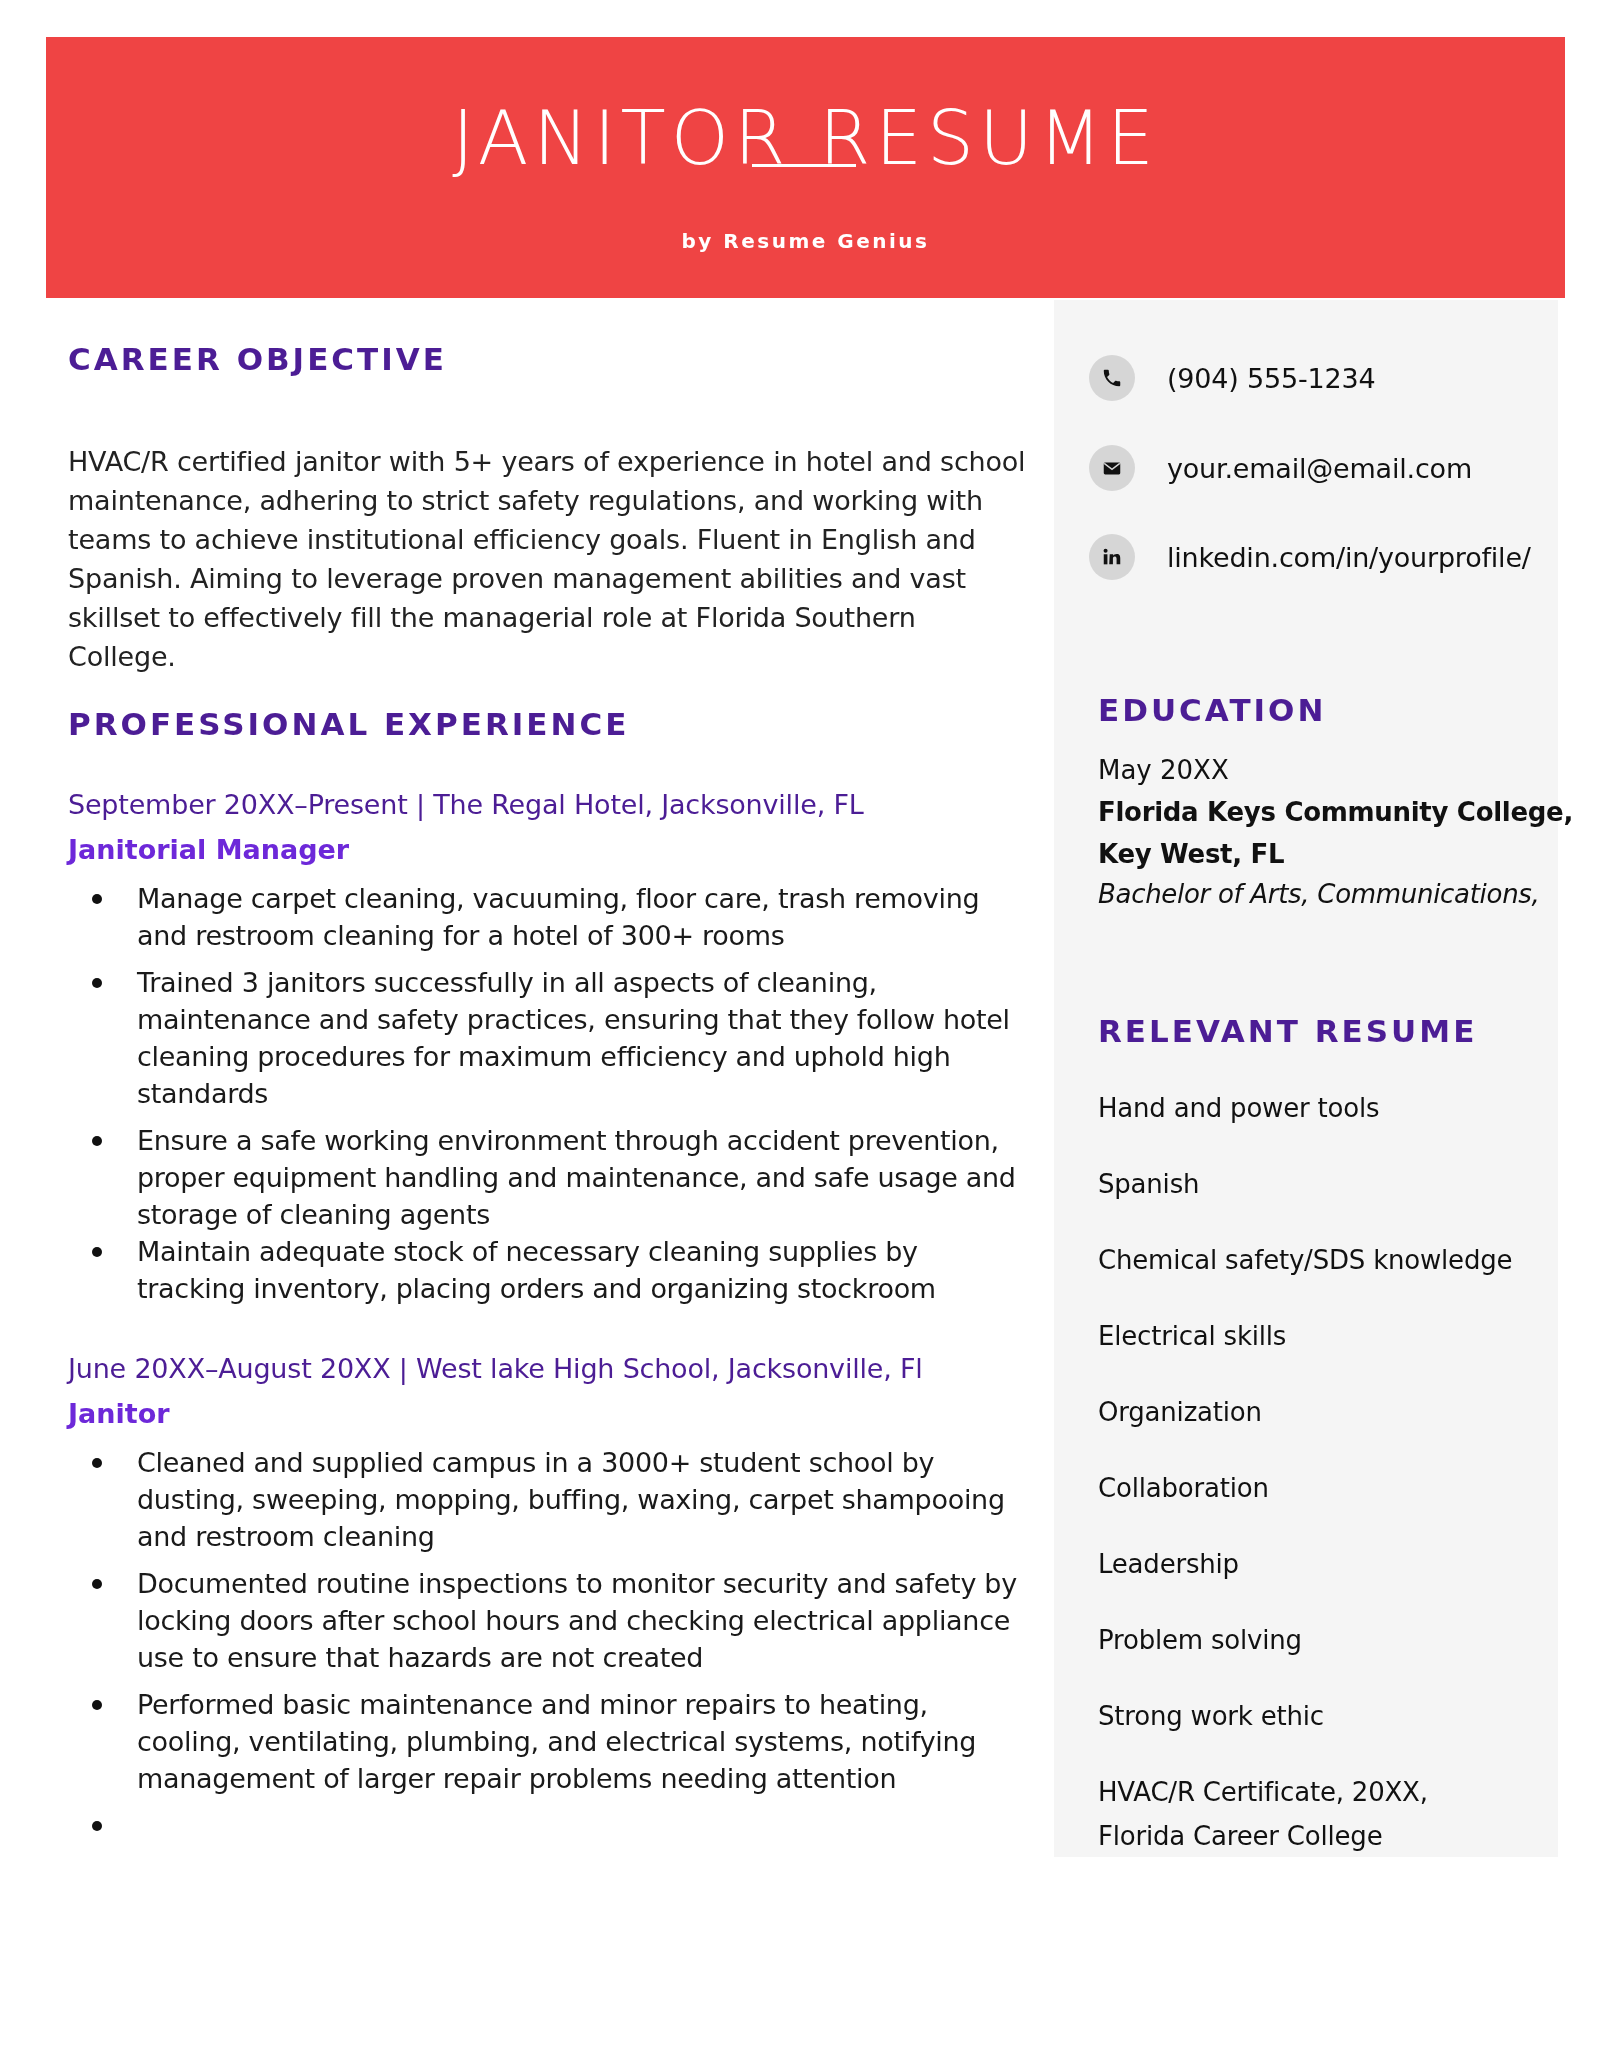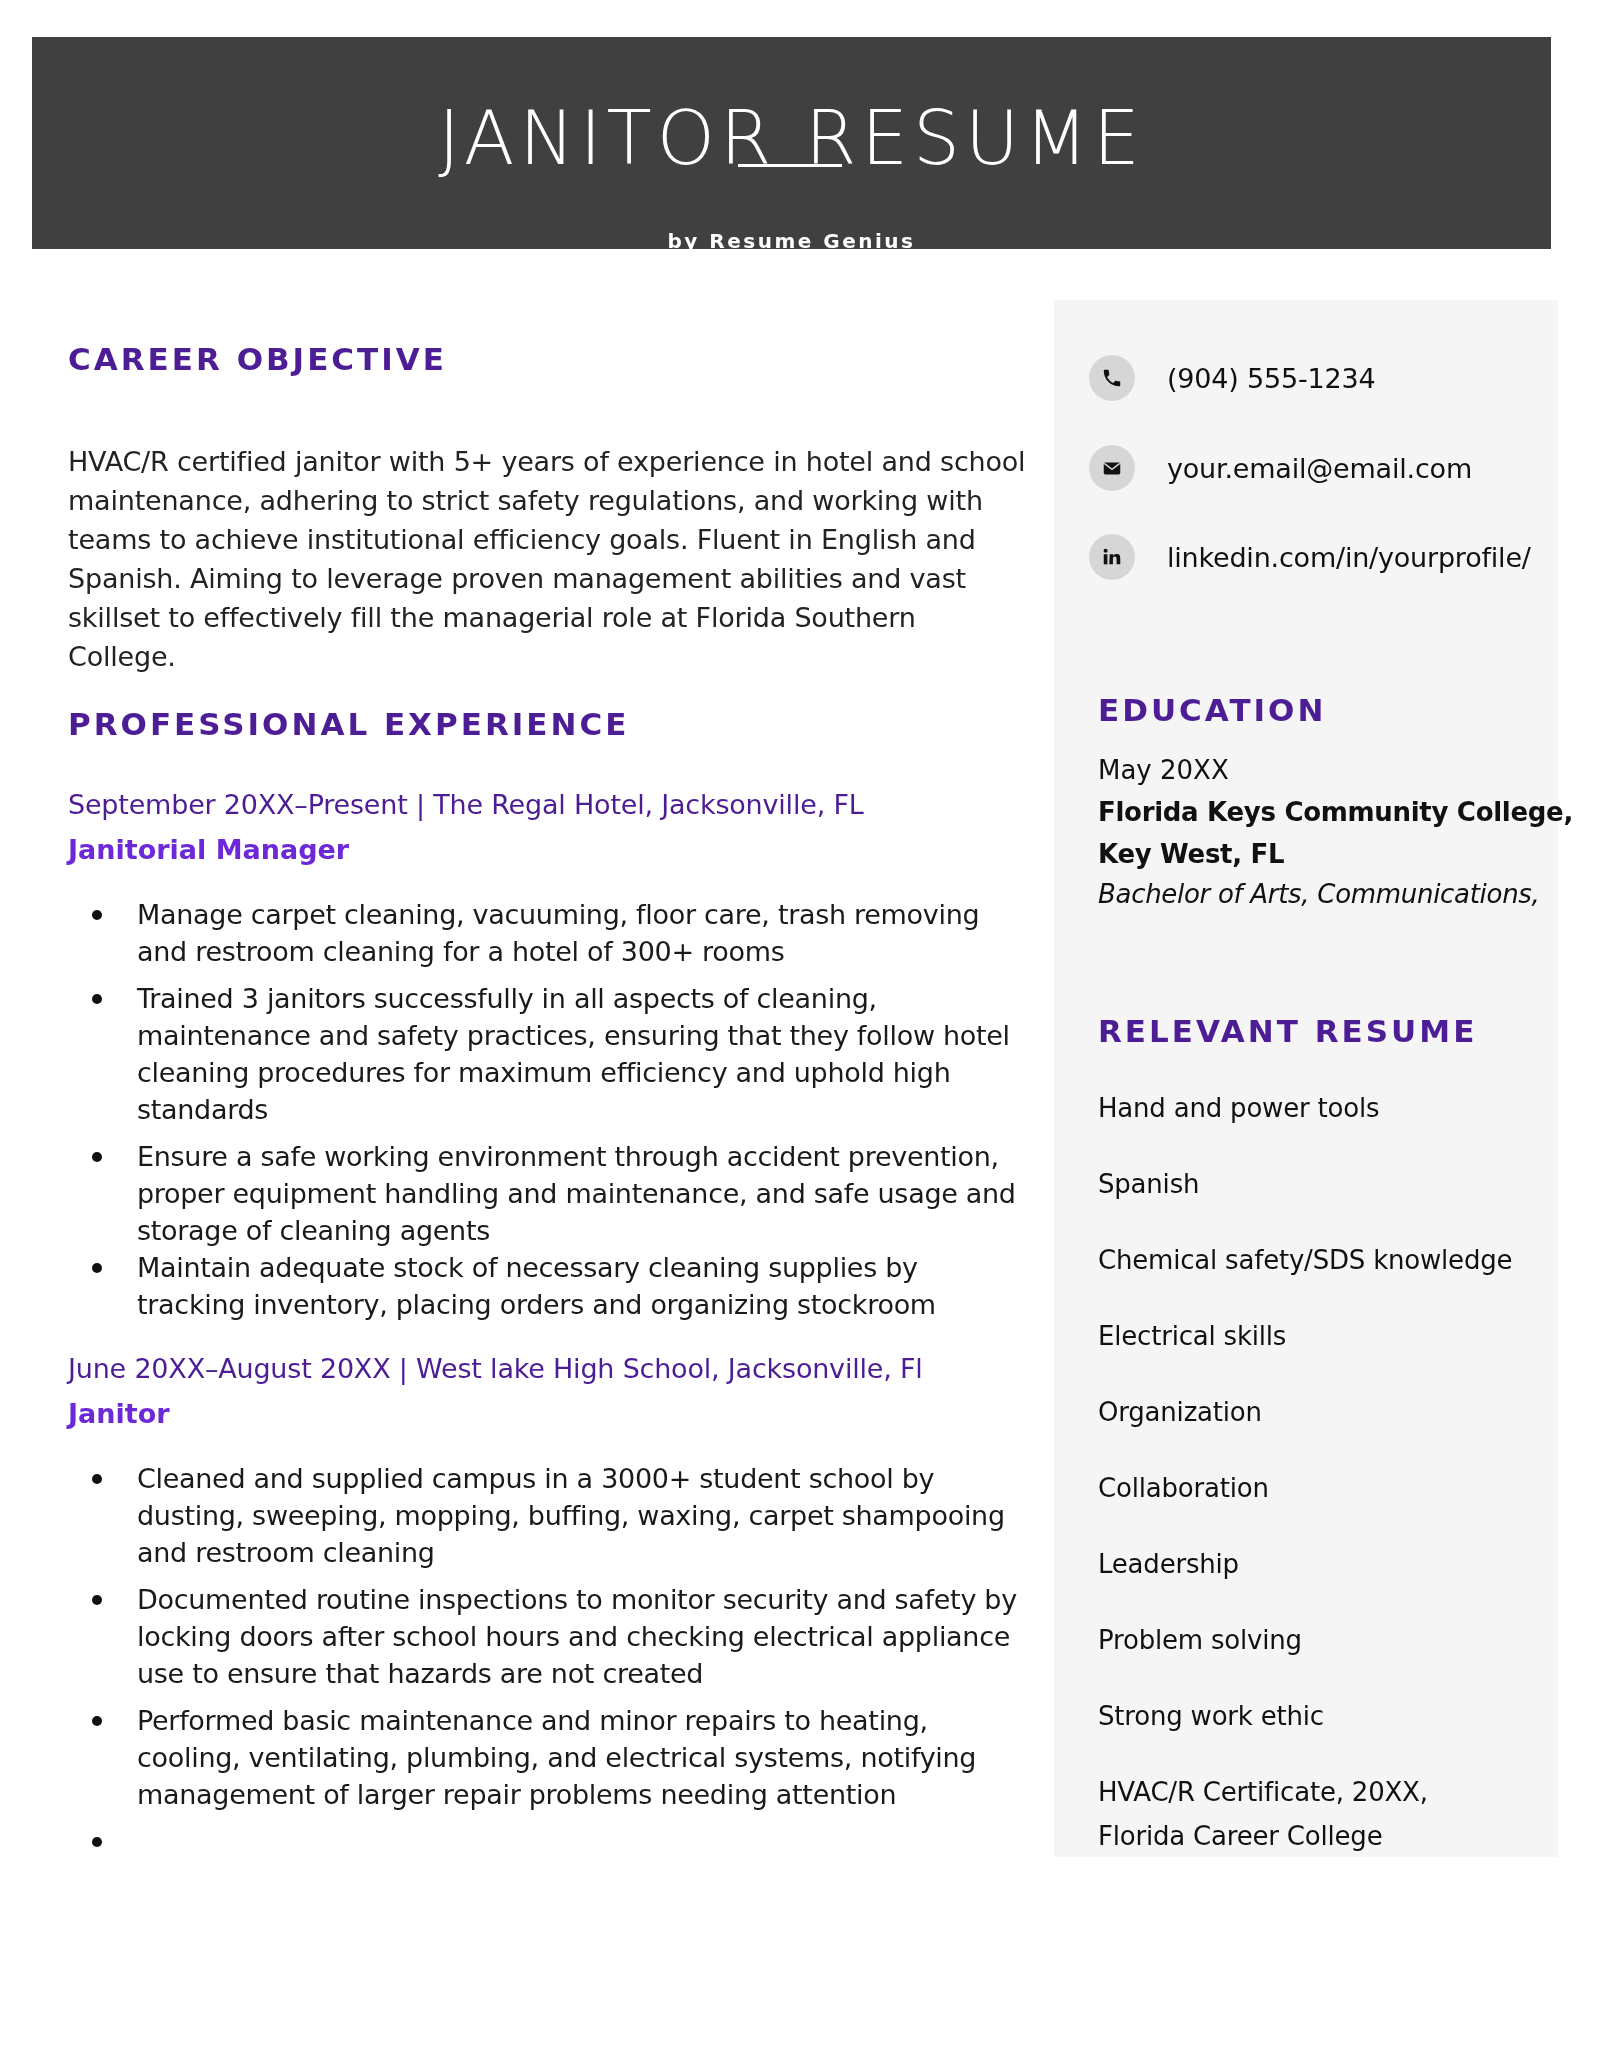--- a/index.html
+++ b/index.html
@@ -1,21 +1,21 @@
 <!DOCTYPE html>
 <html><head>
 <meta charset="utf-8">
 <style>
   * { box-sizing: border-box; margin: 0; padding: 0; }
   html, body { width: 1600px; height: 2071px; background: #ffffff; overflow: hidden; }
   body { position: relative; font-family: "DejaVu Sans", "Liberation Sans", sans-serif; color: #1f1f1f; }
 
   .header {
-    position: absolute; left: 32px; top: 37px; width: 1519px; height: 212px;
-    background: #404040;
+    position: absolute; left: 46px; top: 37px; width: 1519px; height: 261px;
+    background: #ef4444;
   }
   .header .title {
     position: absolute; left: 0; right: 0; top: 58px;
     text-align: center; color: #ffffff;
     font-family: "DejaVu Sans", sans-serif; font-weight: 300;
     font-size: 74px; line-height: 86px; letter-spacing: 5px;
   }
   .header .divider {
     position: absolute; left: 706px; top: 127px; width: 104px; height: 3px; background: #ffffff;
   }
@@ -41,21 +41,21 @@
   .objective-heading { left: 68px; top: 341px; }
   .objective-text { position: absolute; left: 68px; top: 442px; width: 960px; letter-spacing: -0.2px; }
 
   .experience-heading { left: 68px; top: 706px; }
 
   .job { position: absolute; left: 68px; width: 960px; }
   .job-1 { top: 786px; }
   .job-2 { top: 1350px; }
   .job-meta { font-size: 27px; line-height: 38px; color: #4c1d95; letter-spacing: -0.2px; }
   .job-title { font-size: 27px; line-height: 38px; color: #6d28d9; font-weight: bold; margin-top: 7px; }
-  .bullets { list-style: none; margin-top: 27px; }
+  .bullets { list-style: none; margin-top: 11px; }
   .bullet {
     position: relative; padding-left: 69px; font-size: 27px; line-height: 37px; color: #1a1a1a;
     letter-spacing: -0.3px; margin-bottom: 10px;
   }
   .bullet .dot {
     position: absolute; left: 24px; top: 14px; width: 10px; height: 10px; border-radius: 50%; background: #111111;
   }
 
   
   .contact {

